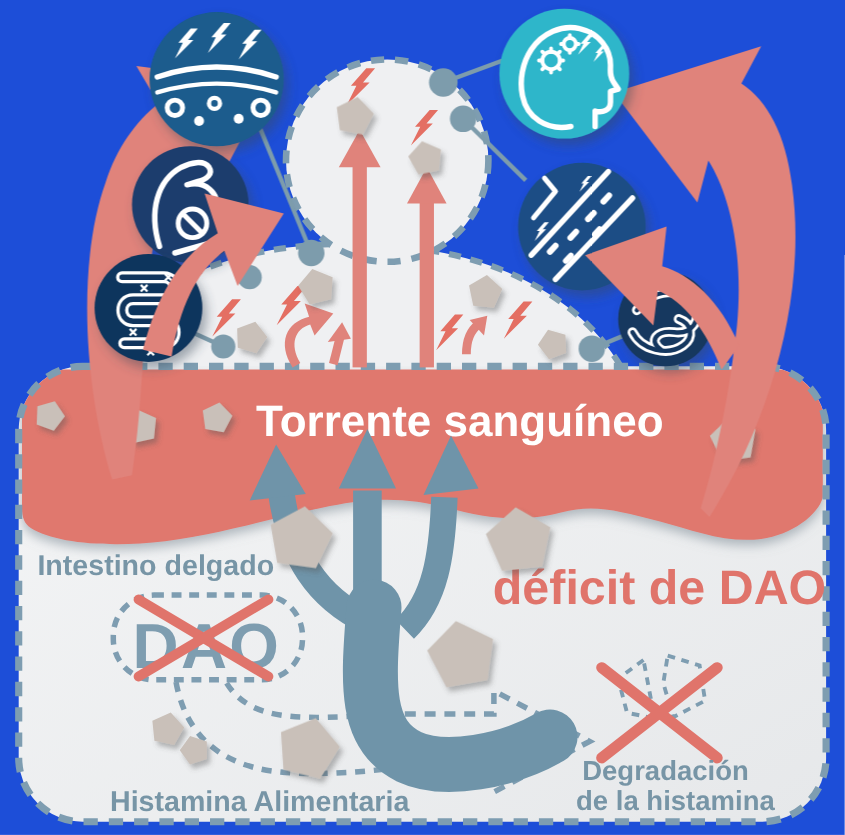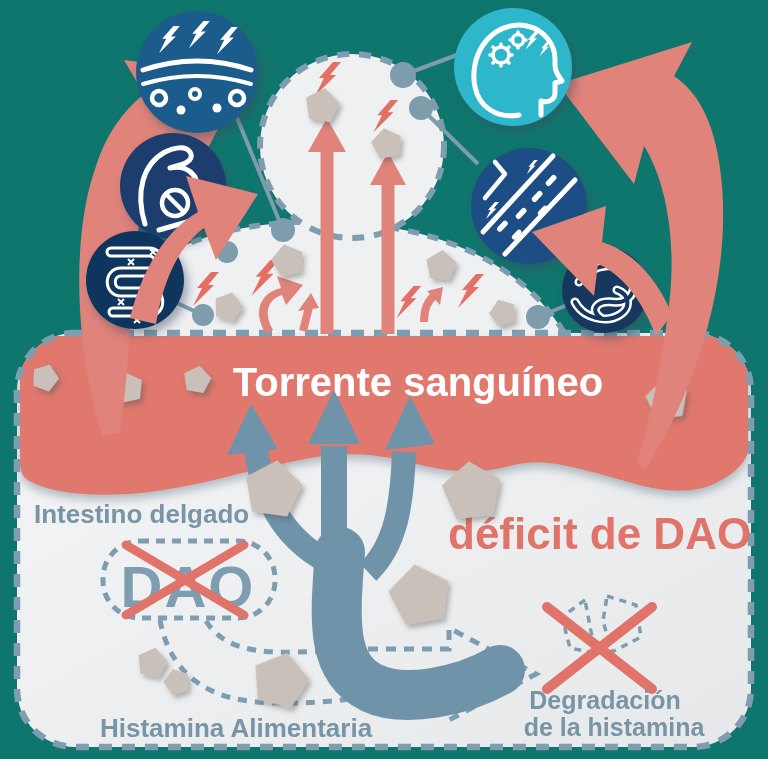--- a/index.html
+++ b/index.html
@@ -1,16 +1,16 @@
 <!DOCTYPE html>
 <html><head>
 <meta charset="utf-8">
 <style>
   html,body{margin:0;padding:0;background:#ffffff;}
-  .stage{position:relative;width:768px;height:759px;background:#0f766e;overflow:hidden;
+  .stage{position:relative;width:768px;height:759px;background:#1d4ed8;overflow:hidden;
          font-family:"Liberation Sans",sans-serif;}
   svg{position:absolute;left:0;top:0;}
   text{font-family:"Liberation Sans",sans-serif;font-weight:bold;}
   .lbl-blue{fill:#7795A6;}
   .lbl-coral{fill:#E0746B;}
   .dash{fill:none;stroke:#7E9DB1;}
   .steel{fill:#6F94A9;}
   .steel-s{stroke:#6F94A9;fill:none;}
   .coral{fill:#E0837B;}
   .bolt-c{fill:#E46F63;}

